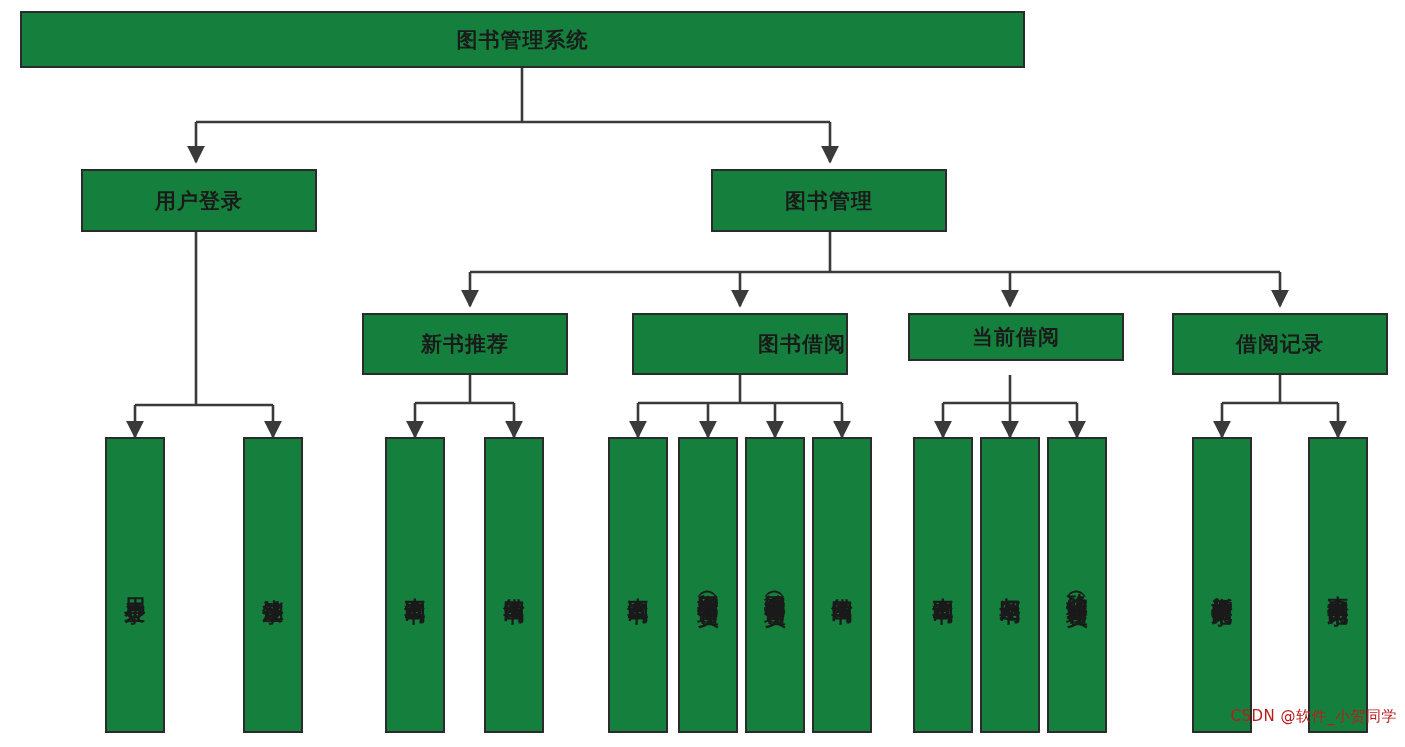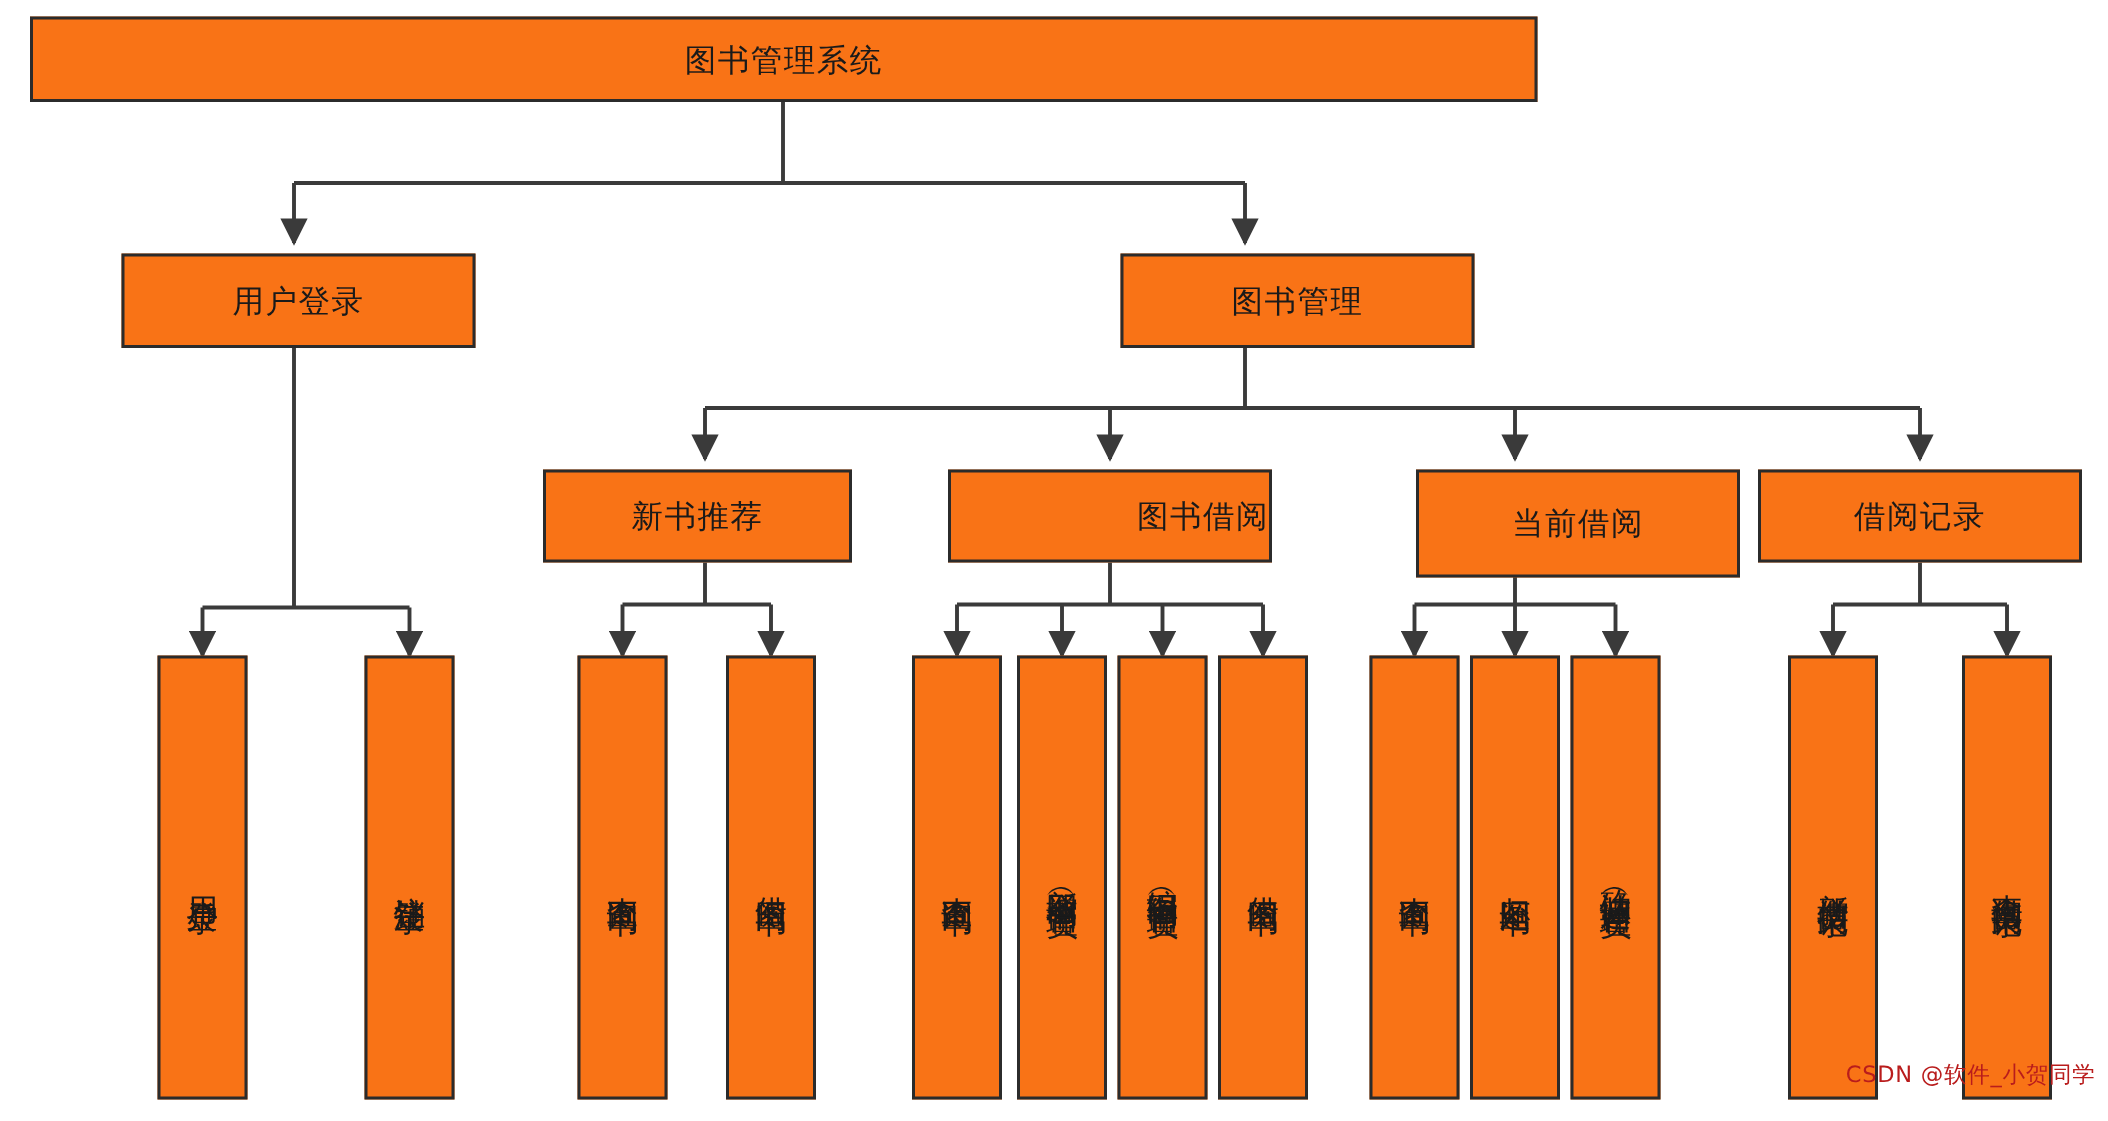--- a/index.html
+++ b/index.html
@@ -14,25 +14,26 @@
     position: relative;
     width: 1405px;
     height: 747px;
     background: #ffffff;
     overflow: hidden;
   }
   .node {
     position: absolute;
     box-sizing: border-box;
     border: 2.5px solid #2b2b2b;
-    background: #f97316;
+    background: #15803d;
     display: flex;
     align-items: center;
     justify-content: center;
     color: #1a1a1a;
+    font-weight: bold;
   }
   .node-h {
     font-size: 21px;
     letter-spacing: 1px;
     white-space: nowrap;
   }
   .node-v {
     writing-mode: vertical-rl;
     text-orientation: upright;
     font-size: 21px;
@@ -123,31 +124,31 @@
     </g>
   </svg>
 
   <div class="node node-h" style="left:20px; top:11px; width:1005px; height:57px;">
     <span>图书管理系统</span>
   </div>
 
   <div class="node node-h" style="left:81px; top:169px; width:236px; height:63px;">
     <span>用户登录</span>
   </div>
-  <div class="node node-h" style="left:711px; top:169px; width:236px; height:63px;margin-left:36px;">
+  <div class="node node-h" style="left:711px; top:169px; width:236px; height:63px;">
     <span>图书管理</span>
   </div>
 
   <div class="node node-h" style="left:362px; top:313px; width:206px; height:62px;">
     <span>新书推荐</span>
   </div>
   <div class="node node-h" style="left:632px; top:313px; width:216px; height:62px;justify-content:flex-end;">
     <span>图书借阅</span>
   </div>
-  <div class="node node-h" style="left:944px; top:313px; width:216px; height:72px;">
+  <div class="node node-h" style="left:908px; top:313px; width:216px; height:48px;">
     <span>当前借阅</span>
   </div>
   <div class="node node-h" style="left:1172px; top:313px; width:216px; height:62px;align-items:center;">
     <span>借阅记录</span>
   </div>
 
   <div class="node node-v" style="left:105px; top:437px; width:60px; height:296px;">
     <span class="vtext">用户登录</span>
   </div>
   <div class="node node-v" style="left:243px; top:437px; width:60px; height:296px;">

